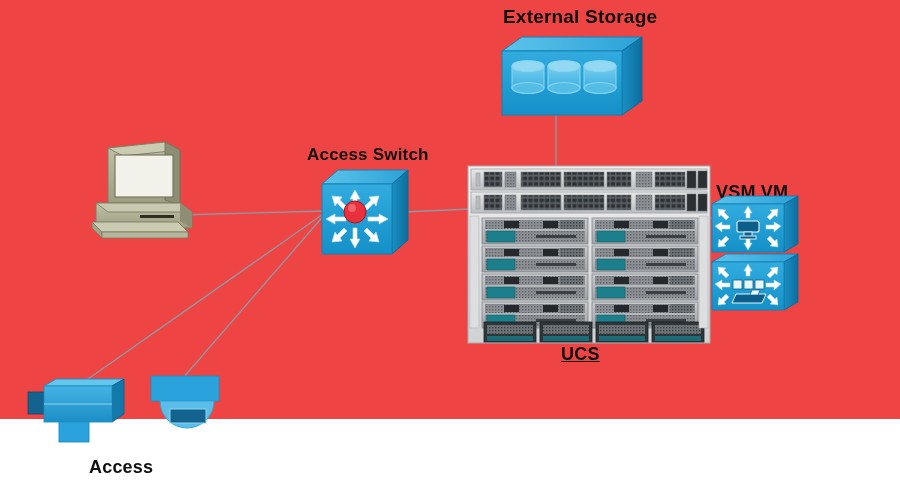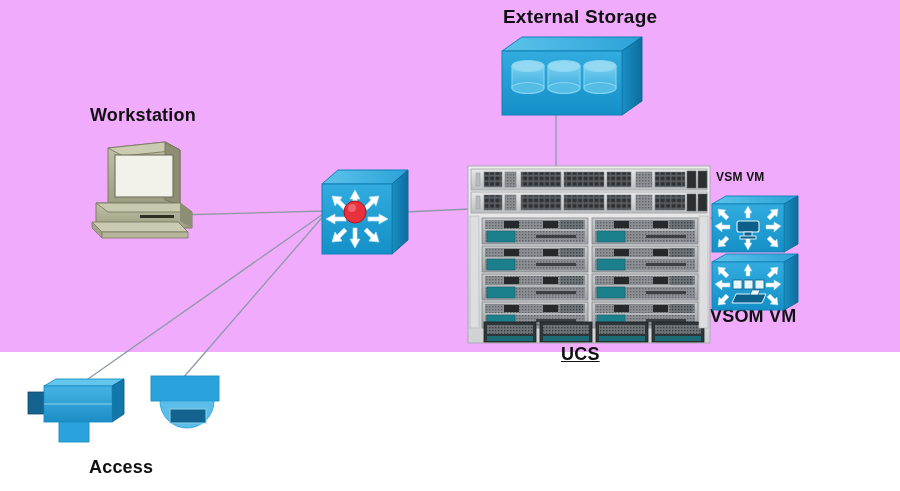--- a/index.html
+++ b/index.html
@@ -1,24 +1,24 @@
 <!DOCTYPE html>
 <html><head>
 <meta charset="utf-8">
 <style>
   html,body{margin:0;padding:0;background:#ffffff;}
   body{width:900px;height:491px;overflow:hidden;font-family:"Liberation Sans",sans-serif;}
-  #stage{position:relative;width:900px;height:352px;background:#f0abfc;}
+  #stage{position:relative;width:900px;height:419px;background:#ef4444;}
 
   .lbl{position:absolute;color:#111;font-weight:bold;white-space:nowrap;letter-spacing:.2px;}
   .lbl.t-ext{left:503px;top:6px;font-size:19px;}
   .lbl.t-ws{left:90px;top:105px;font-size:18px;}
   .lbl.t-sw{left:307px;top:145px;font-size:17px;}
   .lbl.t-ucs{left:561px;top:344px;font-size:18px;text-decoration:underline;}
-  .lbl.t-vsm{left:716px;top:170px;font-size:12px;}
+  .lbl.t-vsm{left:716px;top:182px;font-size:18px;}
   .lbl.t-vsom{left:710px;top:306px;font-size:18px;}
   .lbl.t-cam{left:89px;top:457px;font-size:18px;}
 
   svg.layer{position:absolute;left:0;top:0;width:900px;height:491px;}
   svg.links{z-index:1;}
   svg.icons{z-index:2;}
 </style>
 </head>
 <body>
 
@@ -337,19 +337,18 @@
 
     <g>
       <rect x="151" y="376" width="68" height="25" fill="#2aa3dd" stroke="#1b8ec6" stroke-width=".9"></rect>
       <path d="M160,401 a27,27 0 0 0 54,0 Z" fill="#5bbde8" stroke="#2aa3dd" stroke-width=".9"></path>
       <path d="M160,401 h54 v6 a27,27 0 0 1 -54,0 Z" fill="#5bbde8" opacity="0"></path>
       <rect x="170" y="409" width="36" height="14" fill="#14628e" stroke="#8ad6f2" stroke-width="1"></rect>
     </g>
   </svg>
 
   <div class="lbl t-ext">External Storage</div>
-  <div class="lbl t-ws">Workstation</div>
+  <div class="lbl t-sw">Access Switch</div>
   <div class="lbl t-ucs">UCS</div>
   <div class="lbl t-vsm">VSM VM</div>
-  <div class="lbl t-vsom">VSOM VM</div>
   <div class="lbl t-cam">Access</div>
 
 </div>
 
 </body></html>

